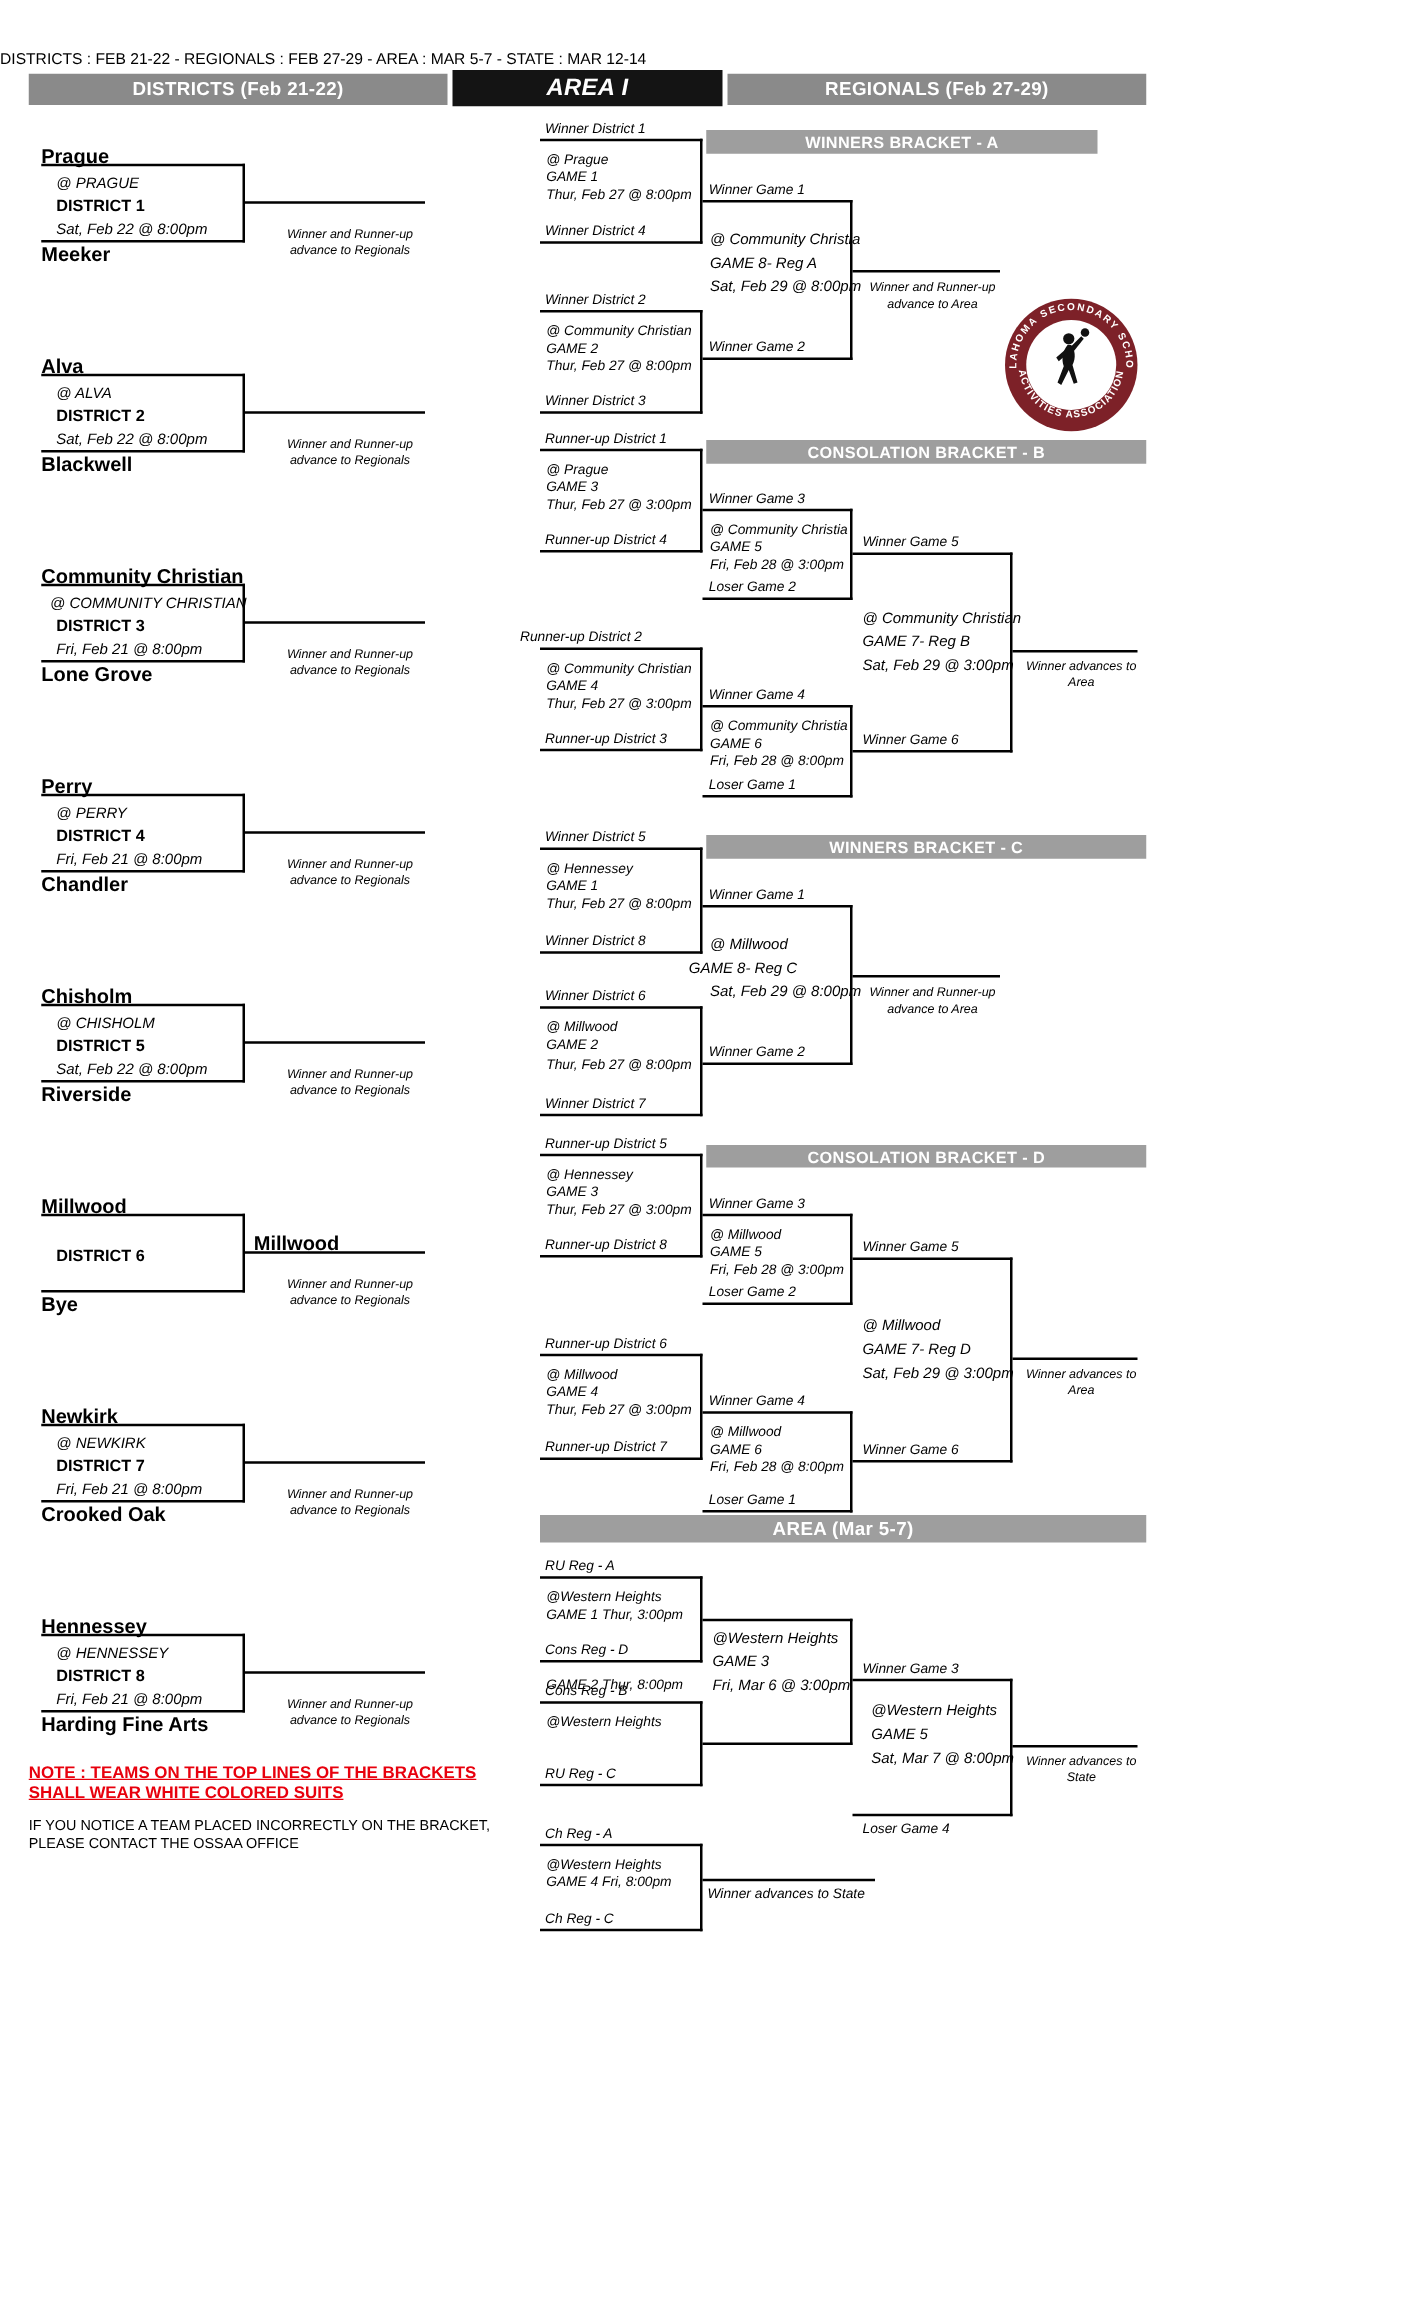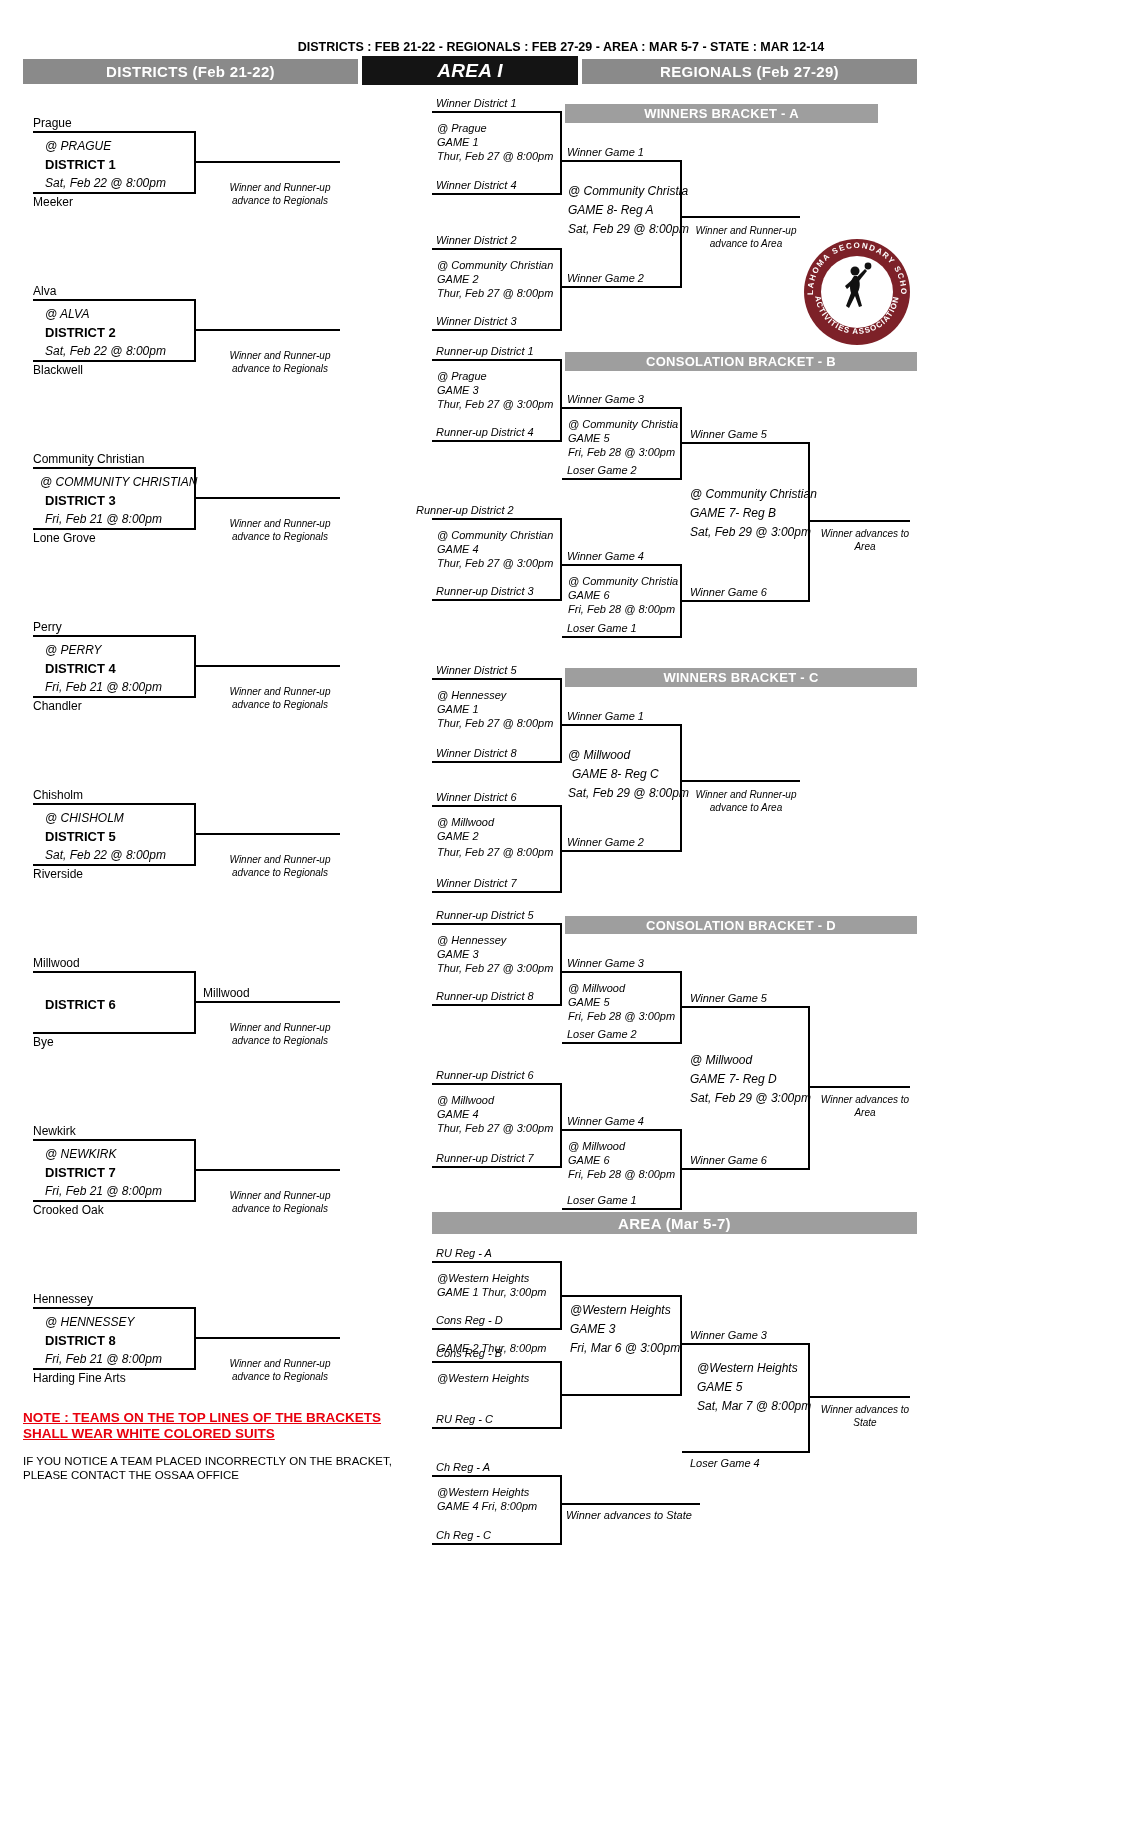--- a/index.html
+++ b/index.html
@@ -1,28 +1,28 @@
 <!DOCTYPE html>
 <html><head>
 <meta charset="utf-8">
 <style>
   *{margin:0;padding:0;box-sizing:border-box}
   body{background:#ffffff}
   .sheet{position:relative;width:1122px;height:1847px;background:#fff;color:#000;
          font-family:"Liberation Sans",sans-serif;overflow:hidden}
   .t{position:absolute;white-space:nowrap;line-height:1.15}
   .title{text-align:center;font-size:17px;font-weight:700;white-space:normal}
-  .subtitle{text-align:center;font-size:12.5px;font-weight:700}
+  .subtitle{text-align:left;font-size:12.5px;font-weight:400}
   .bar{position:absolute;color:#fff;font-weight:700;display:flex;align-items:center;justify-content:center;letter-spacing:.3px}
   .gray{background:#8a8a8a}
   .dark{background:#141414}
   .bgray{background:#9e9e9e;font-size:13px}
   .box{position:absolute;border:2px solid #000;border-left:0}
   .hl{position:absolute;height:2px;background:#000}
-  .team{font-weight:400;font-size:12px}
+  .team{font-weight:700;font-size:16px}
   .it{font-style:italic;font-size:12px}
   .dname{font-weight:700;font-size:13px}
   .sm{font-style:italic;font-size:11px}
   .note{position:absolute;font-style:italic;font-size:10px;line-height:1.3;text-align:center}
   .rednote{position:absolute;color:#e8000d;font-weight:700;font-size:13.5px;text-decoration:underline;white-space:nowrap}
   .footnote{position:absolute;font-size:11.5px;white-space:nowrap}
   .abs{position:absolute}
 </style>
 </head>
 <body>
@@ -208,21 +208,21 @@
   <div class="t it" style="left:690px;top:488px">@ Community Christian</div>
   <div class="t it" style="left:690px;top:507px">GAME 7- Reg B</div>
   <div class="t it" style="left:690px;top:526px">Sat, Feb 29 @ 3:00pm</div>
   <div class="hl" style="left:810px;top:520px;width:100px"></div>
   <div class="note" style="left:815px;top:527px;width:100px">Winner advances to Area</div>
 
   <div class="bar bgray" style="left:565px;top:668px;width:352px;height:19px">WINNERS BRACKET - C</div>
   <div class="t sm" style="left:567px;top:710px">Winner Game 1</div>
   <div class="box" style="left:562px;top:724px;width:120px;height:128px"></div>
   <div class="t it" style="left:568px;top:749px">@ Millwood</div>
-  <div class="t it" style="left:572px;top:768px">GAME 8- Reg C</div>
+  <div class="t it" style="left:551px;top:768px">GAME 8- Reg C</div>
   <div class="t it" style="left:568px;top:787px">Sat, Feb 29 @ 8:00pm</div>
   <div class="t sm" style="left:567px;top:836px">Winner Game 2</div>
   <div class="hl" style="left:682px;top:780px;width:118px"></div>
   <div class="note" style="left:690px;top:788px;width:112px">Winner and Runner-up advance to Area</div>
 
   <div class="bar bgray" style="left:565px;top:916px;width:352px;height:18px">CONSOLATION BRACKET - D</div>
   <div class="t sm" style="left:567px;top:957px">Winner Game 3</div>
   <div class="box" style="left:562px;top:971px;width:120px;height:73px"></div>
   <div class="t sm" style="left:568px;top:982px">@ Millwood</div>
   <div class="t sm" style="left:568px;top:996px">GAME 5</div>

